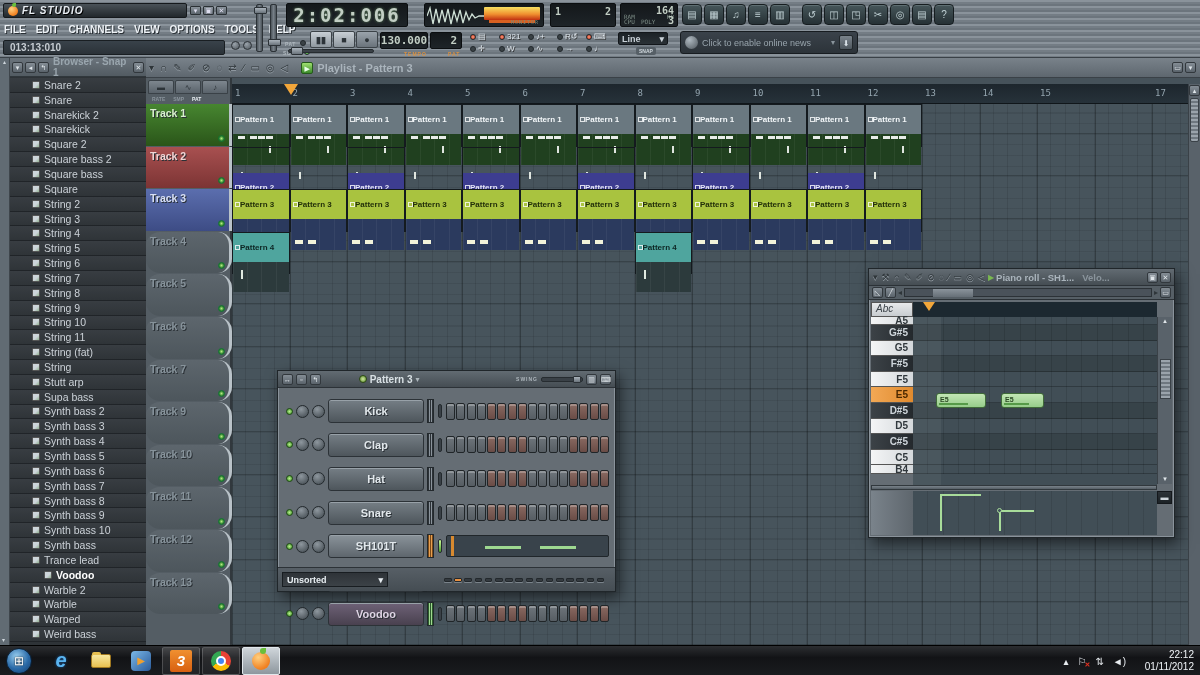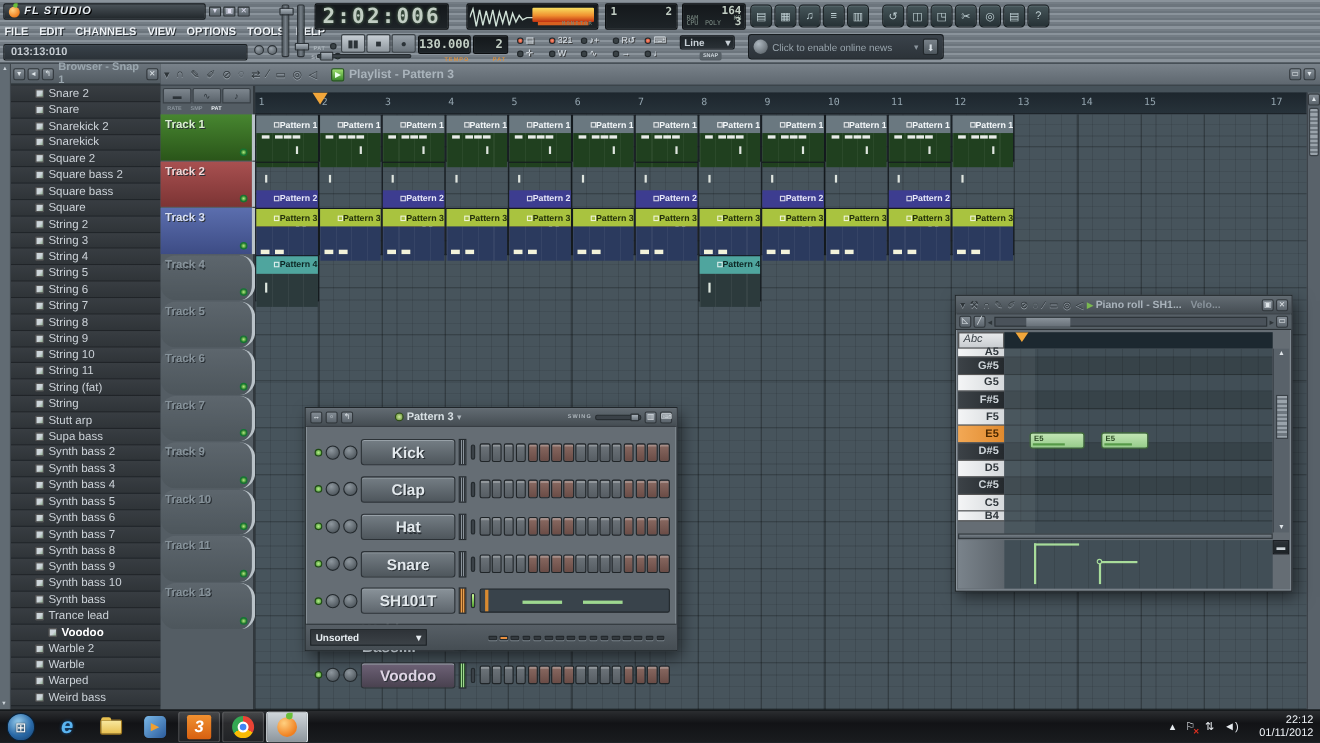--- a/index.html
+++ b/index.html
@@ -125,21 +125,21 @@
   #playhead{position:absolute;top:0;width:0;height:0;border-left:7px solid transparent;border-right:7px solid transparent;border-top:11px solid #f2a63a;}
 
   #pl-grid{position:absolute;left:232px;top:104px;width:956px;height:541px;overflow:hidden;
     background:
       repeating-linear-gradient(90deg,rgba(0,0,0,.28) 0 1px,transparent 1px 57.5px),
       repeating-linear-gradient(90deg,transparent 0 13.4px,rgba(0,0,0,.10) 13.4px 14.375px),
       repeating-linear-gradient(0deg,rgba(0,0,0,.22) 0 1px,transparent 1px 42.6px),
       repeating-linear-gradient(0deg,transparent 0 9.6px,rgba(0,0,0,.08) 9.6px 10.65px),
       #47545c;}
   .clip{position:absolute;width:57.5px;height:42.6px;border:1px solid #141a1e;}
-  .clip-h{height:16px;display:flex;align-items:center;gap:0;padding-left:2px;overflow:hidden;justify-content:flex-end;}
+  .clip-h{height:29px;display:flex;align-items:center;gap:0;padding-left:2px;overflow:hidden;}
   .clip-ico{width:5px;height:5px;border:1px solid rgba(255,255,255,.8);flex:none;}
   .clip-lab{font-size:8px;font-weight:bold;white-space:nowrap;}
   .clip-b{height:30.6px;background-repeat:no-repeat;position:relative;
     background-image:repeating-linear-gradient(90deg,rgba(255,255,255,.05) 0 1px,transparent 1px 14.2px);}
   .p1 .clip-h{background:#6a7880;} .p1 .clip-lab{color:#f2f6f8;}
   .p1 .clip-b{background-color:#20401f;}
   .p1 .clip-b::before{content:"";position:absolute;left:5px;top:2px;width:7px;height:3px;background:#e8ece8;box-shadow:12px 0 0 #e8ece8,20px 0 0 #e8ece8,28px 0 0 #e8ece8;}
   .p1 .clip-b::after{content:"";position:absolute;left:36px;top:12px;width:2px;height:7px;background:#dfe5df;box-shadow:-28px 26px 0 #dfe5df;}
   .p2 .clip-h{background:#3d3d90;margin-top:25px;} .p2 .clip-lab{color:#e6e6f8;}
   .p2 .clip-b{background-color:#5c2b30;}
@@ -161,22 +161,22 @@
   #seq-title{height:17px;background:linear-gradient(#626b72,#454d53);display:flex;align-items:center;gap:3px;padding:0 4px;border-bottom:1px solid #2c3237;}
   #seq-title .t{color:#d8e0e4;font-size:10px;font-weight:bold;}
   #seq-dot{width:8px;height:8px;border-radius:50%;background:radial-gradient(#cfe8a0,#5a8a2a);border:1px solid #2c4a14;}
   #swing-label{font-size:5px;color:#aeb7bd;font-weight:bold;letter-spacing:1px;}
   #swing-track{width:42px;height:5px;background:#3a4147;border:1px solid #262c30;border-radius:2px;position:relative;}
   #swing-track .vhandle{left:auto;right:1px;top:-2px;width:8px;height:7px;}
   #seq-rows{position:absolute;left:4px;top:24px;right:4px;display:flex;flex-direction:column;gap:1.5px;}
   .ch-row{height:32.3px;display:flex;align-items:center;gap:3px;}
   .ch-led{width:7px;height:7px;border-radius:50%;background:radial-gradient(#b8f088,#3a8a2a);border:1px solid #1e4a12;margin-left:4px;}
   .knob{width:13px;height:13px;border-radius:50%;background:radial-gradient(circle at 38% 30%,#8e979e,#3e464c);border:1px solid #23292d;}
-  .ch-btn{width:86px;height:24px;background:linear-gradient(#757e85,#4e565c);border:1px solid #2c3237;border-radius:3px;
-    color:#e2e8ec;font-size:14px;font-weight:bold;display:flex;align-items:center;justify-content:center;
+  .ch-btn{width:96px;height:24px;background:linear-gradient(#757e85,#4e565c);border:1px solid #2c3237;border-radius:3px;
+    color:#e2e8ec;font-size:11px;font-weight:bold;display:flex;align-items:center;justify-content:center;
     text-shadow:1px 1px #2a3035;box-shadow:inset 0 1px 0 #98a1a8;}
   .ch-btn.dim{color:#a6aeb4;}
   .ch-btn.sel{background:linear-gradient(#8a939a,#5e666d);}
   .ch-btn.purple{background:linear-gradient(#6e6277,#49414f);color:#ded4e4;}
   .ch-mute{width:7px;height:24px;background:repeating-linear-gradient(90deg,#2c3237 0 1px,#8a939b 1px 2px);border:1px solid #23292d;}
   .ch-mute.org{background:repeating-linear-gradient(90deg,#7a4a1a 0 1px,#e8a050 1px 2px);}
   .ch-mute.grn{background:repeating-linear-gradient(90deg,#2c5a2c 0 1px,#a0d890 1px 2px);}
   .ch-sled{width:4px;height:14px;border-radius:2px;background:#3a4147;border:1px solid #23292d;margin:0 1px;}
   .ch-sled.on{background:linear-gradient(#cfff9a,#4a9a2a);}
   .step-grid{display:flex;gap:1.3px;flex:1;padding-right:2px;}
@@ -630,20 +630,24 @@
         </div>
         <div class="trk gray" data-interactable="true">
           <div class="trk-name" data-interactable="false">Track 10</div>
           <div class="trk-led" data-interactable="true"></div>
         </div>
         <div class="trk gray" data-interactable="true">
           <div class="trk-name" data-interactable="false">Track 11</div>
           <div class="trk-led" data-interactable="true"></div>
         </div>
         <div class="trk gray" data-interactable="true">
+          <div class="trk-name" data-interactable="false">Track 12</div>
+          <div class="trk-led" data-interactable="true"></div>
+        </div>
+        <div class="trk gray" data-interactable="true">
           <div class="trk-name" data-interactable="false">Track 13</div>
           <div class="trk-led" data-interactable="true"></div>
         </div>
       </div>
   </div>
 
   <div id="timeline" data-interactable="true">
       <div class="tl-num" data-interactable="false" style="left: 3px;">1</div>
       <div class="tl-num" data-interactable="false" style="left: 60.5px;">2</div>
       <div class="tl-num" data-interactable="false" style="left: 118px;">3</div>

